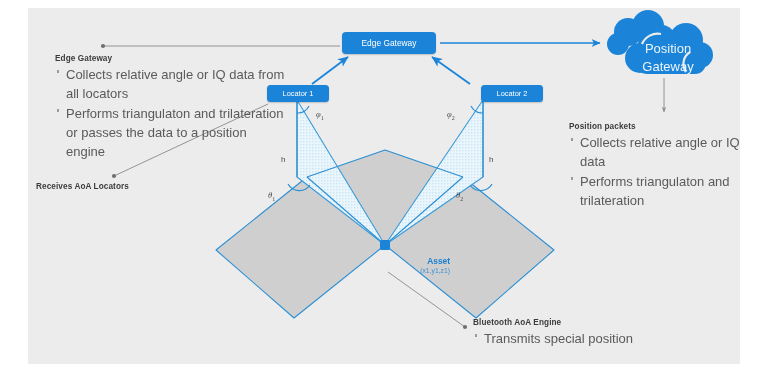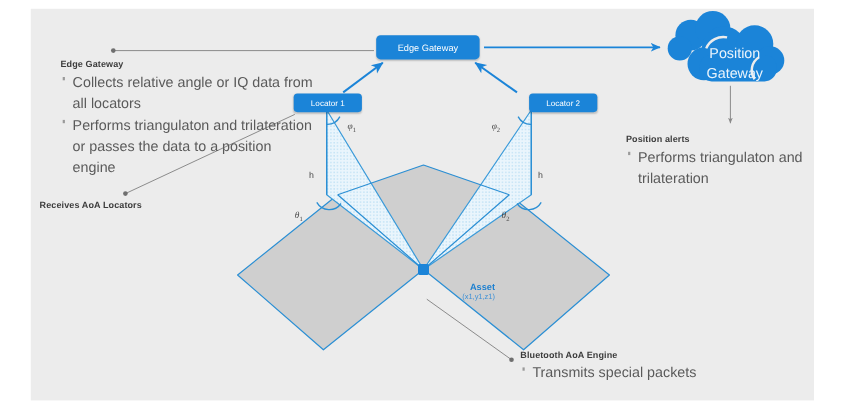--- a/index.html
+++ b/index.html
@@ -161,26 +161,27 @@
     </ul>
   </div>
 
   <div class="tblock" style="left:36px;top:182px;width:210px;">
     <div class="thead">Receives AoA Locators</div>
     <ul>
     </ul>
   </div>
 
   <div class="tblock" style="left:569px;top:122px;width:190px;">
-    <div class="thead">Position alerts</div>
+    <div class="thead">Position packets</div>
     <ul>
+      <li>Collects relative angle or IQ data</li>
       <li>Performs triangulaton and trilateration</li>
     </ul>
   </div>
 
   <div class="tblock" style="left:473px;top:318px;width:200px;">
     <div class="thead">Bluetooth AoA Engine</div>
     <ul>
-      <li>Transmits special packets</li>
+      <li>Transmits special position</li>
     </ul>
   </div>
 
 </div>
 
 </body></html>

